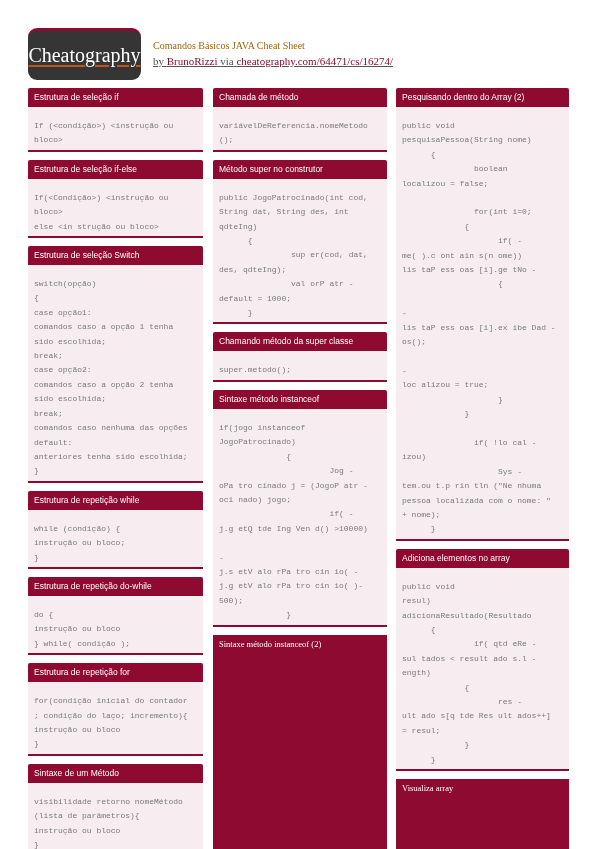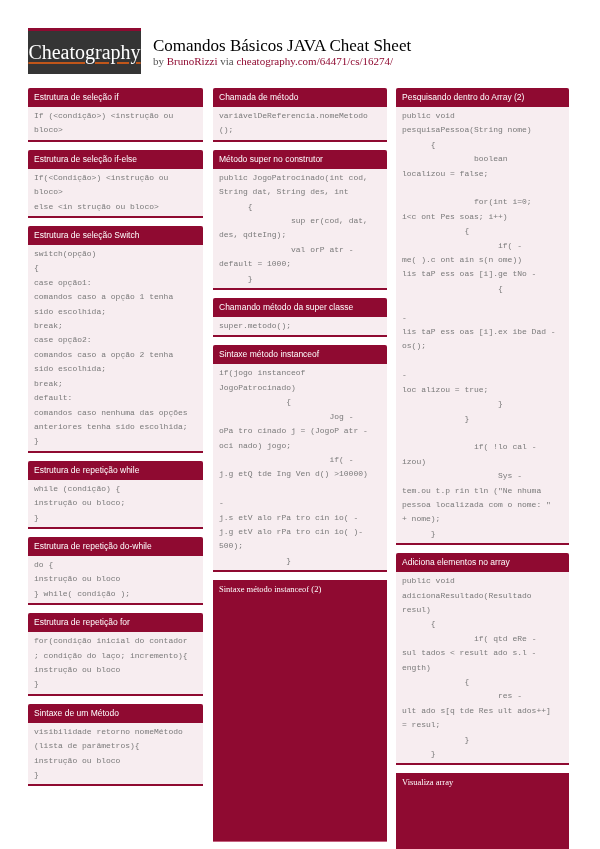--- a/index.html
+++ b/index.html
@@ -1,41 +1,41 @@
 <!DOCTYPE html>
 <html><head>
 <meta charset="utf-8">
 <style>
   html, body { margin: 0; padding: 0; background: #ffffff; }
   body { width: 600px; height: 849px; position: relative; overflow: hidden; font-family: "Liberation Sans", sans-serif; }
   .logo-box {
-    position: absolute; left: 28px; top: 28px; width: 113px; height: 46px;
+    position: absolute; left: 28px; top: 28px; width: 113px; height: 52px;
     background: #353535; border-top: 3px solid #8f0a31; box-sizing: border-box;
-    display: flex; align-items: center; justify-content: center;
+    display: flex; align-items: center; justify-content: center; border-radius: 9px;
   }
   .logo-text {
     font-family: "Liberation Serif", serif; color: #ffffff; font-size: 20px;
     text-decoration: underline; text-decoration-color: #c0561a; text-underline-offset: 3px;
   }
   .title-block { position: absolute; left: 153px; top: 37px; }
-  .sheet-title { font-family: "Liberation Serif", serif; font-size: 17px; color: #000000; line-height: 17px; }
-  .sheet-sub { font-family: "Liberation Serif", serif; font-size: 11px; color: #555; line-height: 14px; }
+  .sheet-title { font-family: "Liberation Serif", serif; font-size: 10px; color: #a16207; line-height: 17px; }
+  .sheet-sub { font-family: "Liberation Serif", serif; font-size: 11px; color: #555; line-height: 14px; text-decoration: underline; }
   .sheet-sub .lnk { color: #8f0a31; }
 
   .col { position: absolute; top: 88px; }
   .col1 { left: 28px; width: 175px; }
   .col2 { left: 213px; width: 174px; }
   .col3 { left: 396px; width: 173px; }
 
   .box { margin-bottom: 8px; border-bottom: 2px solid #8f0a31; background: #f7edf0; }
   .box-head {
     background: #8f0a31; color: #ffffff; font-size: 8.5px; padding: 5px 6px 5px 6px;
     line-height: 9px; border-radius: 2px 2px 0 0;
   }
-  .box-body { padding: 2px 6px 2px 6px; }
+  .box-body { padding: 12px 6px 2px 6px; }
   .code-line {
     font-family: "Liberation Mono", monospace; font-size: 8px; color: #7a7a7a;
     line-height: 14.4px; white-space: pre-wrap; word-break: break-all; min-height: 14.4px;
   }
   .box.filled { background: #8f0a31; border-bottom: 1px solid #c4607e; }
   .box.filled .box-head { border-radius: 0; font-family: Liberation Serif, serif; }
 </style>
 </head>
 <body>
 
@@ -74,22 +74,22 @@
         <div class="code-line">switch(opção)</div>
         <div class="code-line">{</div>
         <div class="code-line">case opção1:</div>
         <div class="code-line">comandos caso a opção 1 tenha</div>
         <div class="code-line">sido escolhida;</div>
         <div class="code-line">break;</div>
         <div class="code-line">case opção2:</div>
         <div class="code-line">comandos caso a opção 2 tenha</div>
         <div class="code-line">sido escolhida;</div>
         <div class="code-line">break;</div>
+        <div class="code-line">comandos caso nenhuma das opções</div>
         <div class="code-line">default:</div>
-        <div class="code-line">comandos caso nenhuma das opções</div>
         <div class="code-line">anteriores tenha sido escolhida;</div>
         <div class="code-line">}</div>
       </div>
     </div>
     <div class="box">
       <div class="box-head">Estrutura de repetição while</div>
       <div class="box-body">
         <div class="code-line">while (condição) {</div>
         <div class="code-line">instrução ou bloco;</div>
         <div class="code-line">}</div>
@@ -127,20 +127,21 @@
       <div class="box-head">Chamada de método</div>
       <div class="box-body">
         <div class="code-line">variávelDeReferencia.nomeMetodo();</div>
       </div>
     </div>
     <div class="box">
       <div class="box-head">Método super no construtor</div>
       <div class="box-body">
         <div class="code-line">public JogoPatrocinado(int cod,</div>
         <div class="code-line">String dat, String des, int</div>
+        <div class="code-line">qdteIng)</div>
         <div class="code-line">      {</div>
         <div class="code-line">               sup er(cod, dat,</div>
         <div class="code-line">des, qdteIng);</div>
         <div class="code-line">               val orP atr -</div>
         <div class="code-line">default = 1000;</div>
         <div class="code-line">      }</div>
       </div>
     </div>
     <div class="box">
       <div class="box-head">Chamando método da super classe</div>
@@ -174,21 +175,20 @@
     <div class="box">
       <div class="box-head">Pesquisando dentro do Array (2)</div>
       <div class="box-body">
         <div class="code-line">public void</div>
         <div class="code-line">pesquisaPessoa(String nome)</div>
         <div class="code-line">      {</div>
         <div class="code-line">               boolean</div>
         <div class="code-line">localizou = false;</div>
         <div class="code-line"></div>
         <div class="code-line">               for(int i=0;</div>
-        <div class="code-line">i&lt;c ont Pes soas; i++)</div>
         <div class="code-line">             {</div>
         <div class="code-line">                    if( -</div>
         <div class="code-line">me( ).c ont ain s(n ome))</div>
         <div class="code-line">lis taP ess oas [i].ge tNo -</div>
         <div class="code-line">                    {</div>
         <div class="code-line">                                 -</div>
         <div class="code-line">lis taP ess oas [i].ex ibe Dad -</div>
         <div class="code-line">os();</div>
         <div class="code-line">                                 -</div>
         <div class="code-line">loc alizou = true;</div>
@@ -201,22 +201,22 @@
         <div class="code-line">tem.ou t.p rin tln ("Ne nhuma</div>
         <div class="code-line">pessoa localizada com o nome: "</div>
         <div class="code-line">+ nome);</div>
         <div class="code-line">      }</div>
       </div>
     </div>
     <div class="box">
       <div class="box-head">Adiciona elementos no array</div>
       <div class="box-body">
         <div class="code-line">public void</div>
+        <div class="code-line">resul)</div>
         <div class="code-line">adicionaResultado(Resultado</div>
-        <div class="code-line">resul)</div>
         <div class="code-line">      {</div>
         <div class="code-line">               if( qtd eRe -</div>
         <div class="code-line">sul tados &lt; result ado s.l -</div>
         <div class="code-line">ength)</div>
         <div class="code-line">             {</div>
         <div class="code-line">                    res -</div>
         <div class="code-line">ult ado s[q tde Res ult ados++]</div>
         <div class="code-line">= resul;</div>
         <div class="code-line">             }</div>
         <div class="code-line">      }</div>

